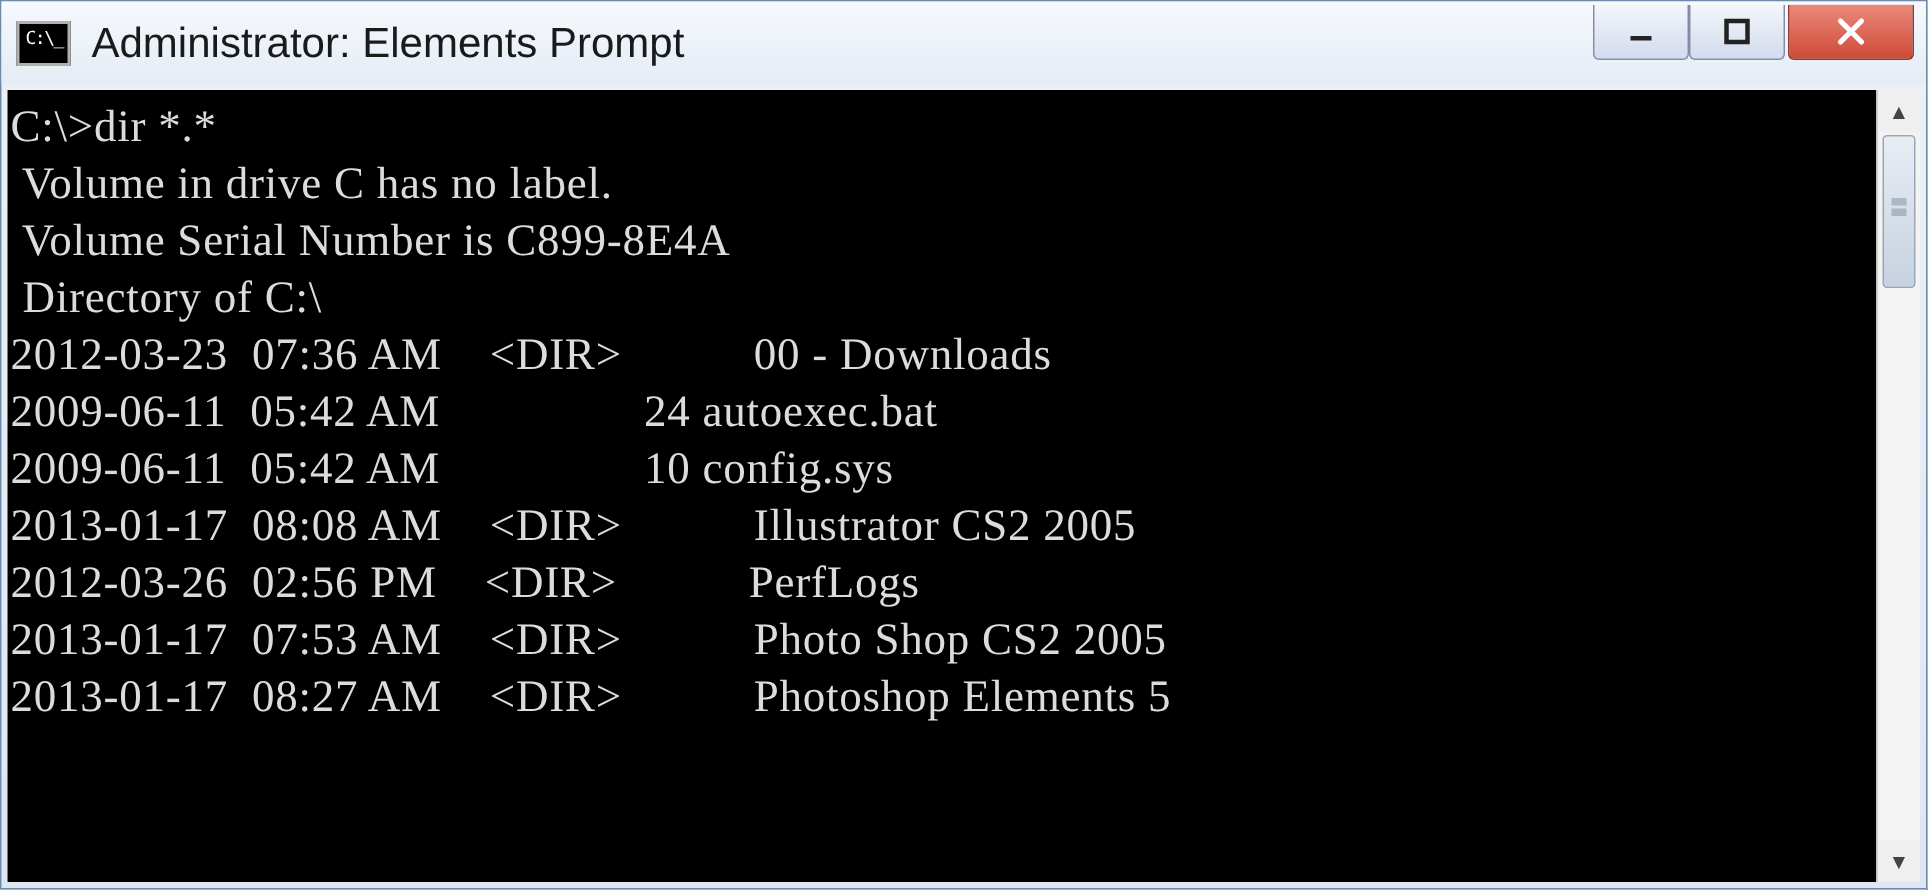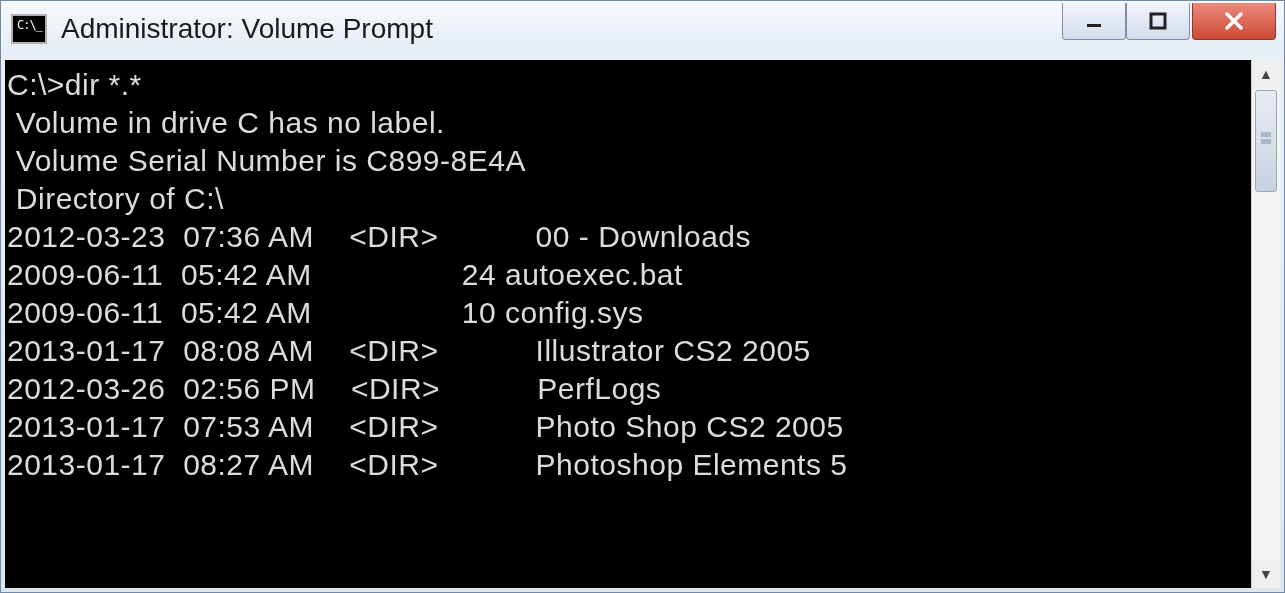--- a/index.html
+++ b/index.html
@@ -92,21 +92,21 @@
     top: 59px;
     bottom: 4px;
     background: #fff;
     display: flex;
   }
 
   .terminal {
     flex: 1 1 auto;
     background: #000;
     color: #dcdcdc;
-    font-family: Liberation Sans, sans-serif;
+    font-family: Liberation Serif, serif;
     font-size: 30px;
     line-height: 38px;
     white-space: pre;
     padding: 6px 2px 2px 2px;
     overflow: hidden;
     letter-spacing: 0.5px;
   }
 
   
   .scrollbar {
@@ -159,21 +159,21 @@
   .row { display:block; }
 
 </style>
 </head>
 <body>
 
 <div class="window">
 
   <div class="titlebar">
     <div class="sys-icon"></div>
-    <div class="title-text">Administrator: Volume Prompt</div>
+    <div class="title-text">Administrator: Elements Prompt</div>
 
     <div class="win-controls">
       <div class="win-btn">
         <svg width="22" height="22" viewBox="0 0 22 22">
             <rect x="4" y="14" width="14" height="3" fill="#222"></rect>
           </svg>
       </div>
       <div class="win-btn">
         <svg width="22" height="22" viewBox="0 0 22 22">
             <rect x="4" y="4" width="14" height="14" fill="none" stroke="#222" stroke-width="3"></rect>

